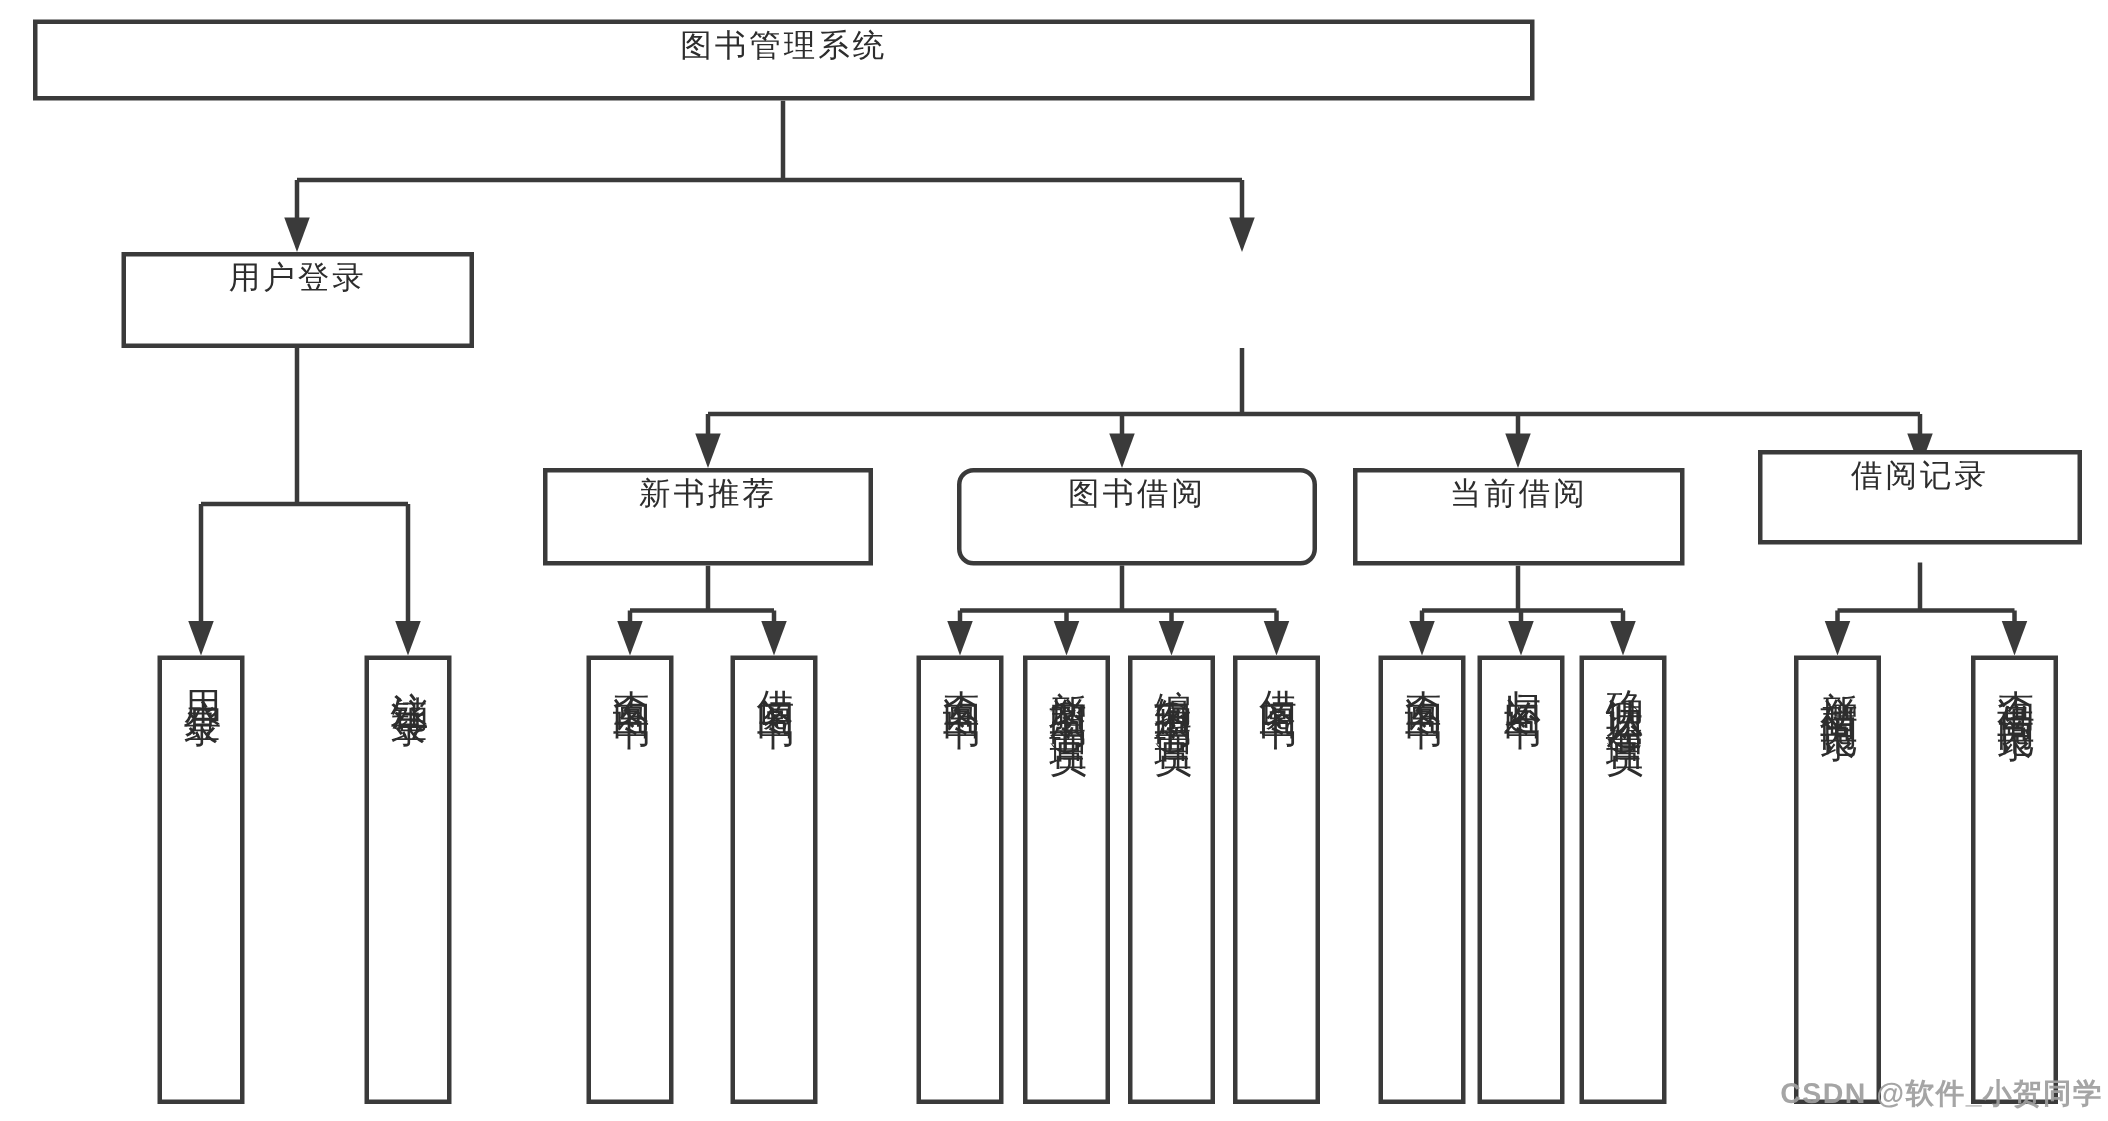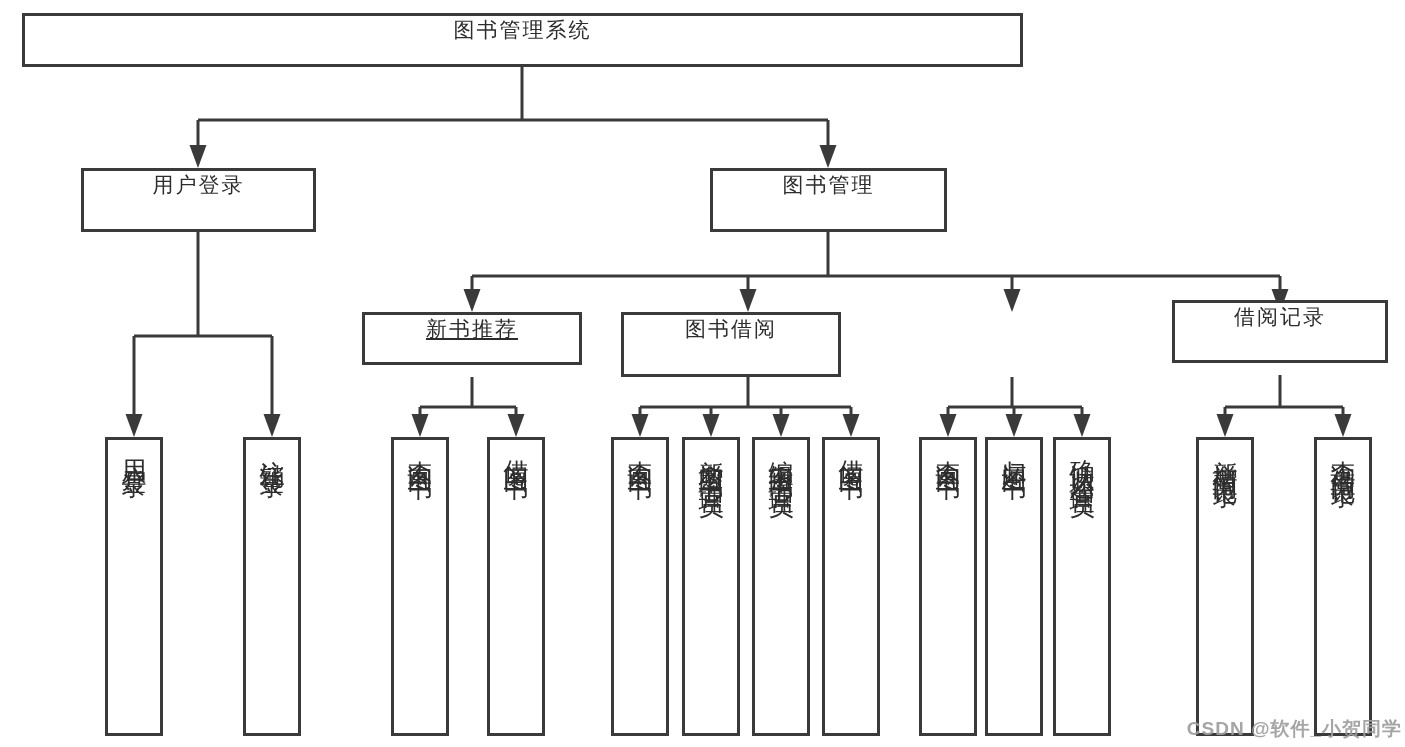--- a/index.html
+++ b/index.html
@@ -85,29 +85,29 @@
       <polygon points="1334.5,414 1351.5,414 1343,437"></polygon>
     </svg>
 
   <div class="node hnode" style="left:22px;top:13px;width:1001px;height:54px;">
     <span>图书管理系统</span>
   </div>
 
   <div class="node hnode" style="left:81px;top:168px;width:235px;height:64px;">
     <span>用户登录</span>
   </div>
-  <div class="node hnode" style="left:710px;top:168px;width:237px;height:64px;">
-    <span>图书管理</span>
-  </div>
 
-  <div class="node hnode" style="left:362px;top:312px;width:220px;height:53px;text-decoration:underline;">
+  <div class="node hnode" style="left:362px;top:312px;width:220px;height:65px;">
     <span>新书推荐</span>
   </div>
-  <div class="node hnode" style="left:621px;top:312px;width:220px;height:65px;">
+  <div class="node hnode" style="left:638px;top:312px;width:240px;height:65px;border-radius:11px;">
     <span>图书借阅</span>
+  </div>
+  <div class="node hnode" style="left:902px;top:312px;width:221px;height:65px;">
+    <span>当前借阅</span>
   </div>
   <div class="node hnode" style="left:1172px;top:300px;width:216px;height:63px;">
     <span>借阅记录</span>
   </div>
 
   <div class="node leaf" style="left:105px;top:437px;width:58px;height:299px;">
     <span>用户登录</span>
   </div>
   <div class="node leaf" style="left:243px;top:437px;width:58px;height:299px;">
     <span>注销登录</span>

